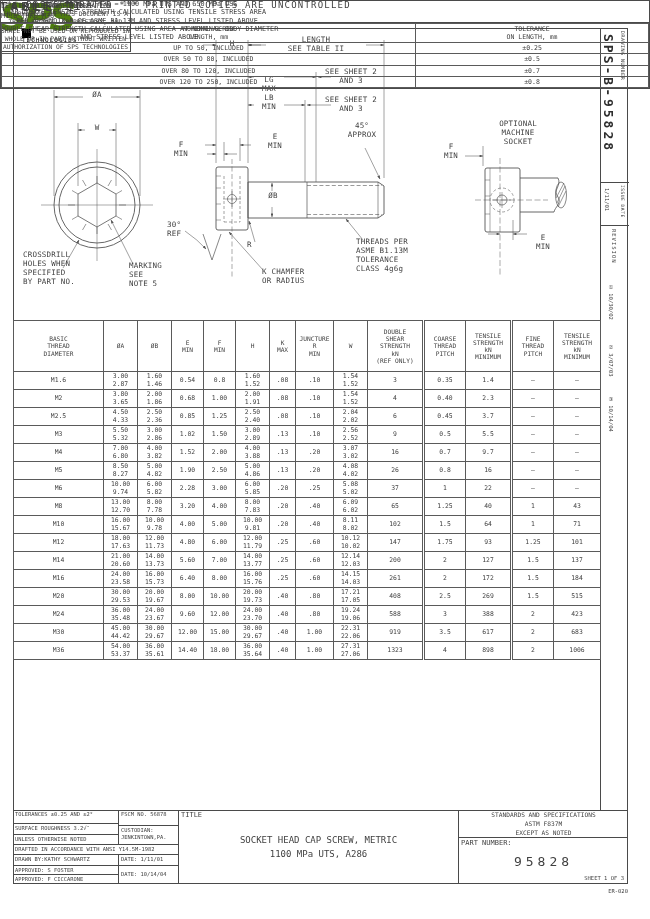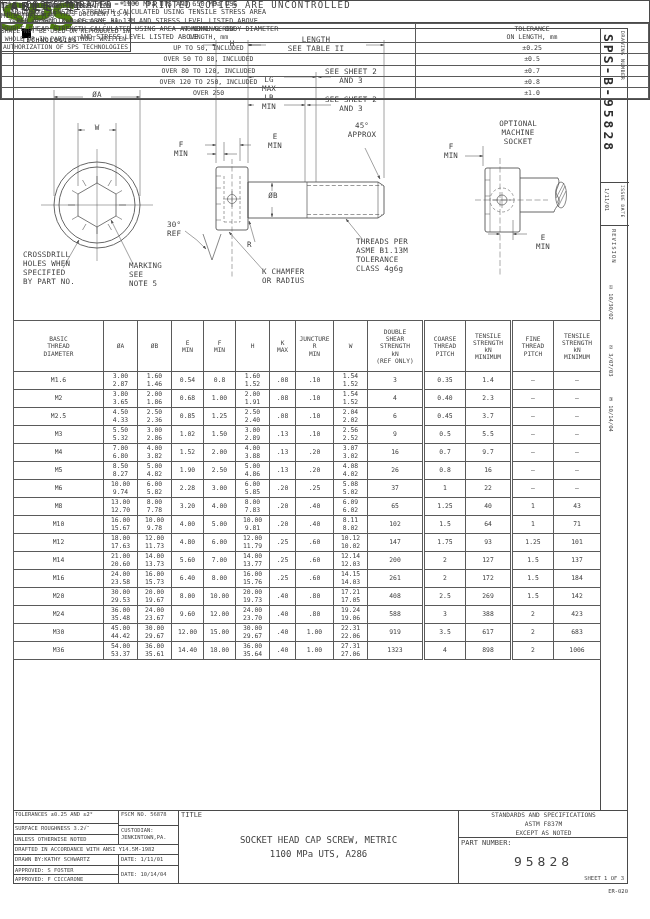--- a/index.html
+++ b/index.html
@@ -570,21 +570,21 @@
         <td>20.00
 19.73</td>
         <td>.40</td>
         <td>.80</td>
         <td>17.21
 17.05</td>
         <td>408</td>
         <td class="dbl">2.5</td>
         <td>269</td>
         <td class="dbl">1.5</td>
-        <td>142</td>
+        <td>515</td>
       </tr>
       <tr>
         <td>M24</td>
         <td>36.00
 35.48</td>
         <td>24.00
 23.67</td>
         <td>9.60</td>
         <td>12.00</td>
         <td>24.00
@@ -674,24 +674,20 @@
           <td>±0.5</td>
         </tr>
         <tr>
           <td>OVER 80 TO 120, INCLUDED</td>
           <td>±0.7</td>
         </tr>
         <tr>
           <td>OVER 120 TO 250, INCLUDED</td>
           <td>±0.8</td>
         </tr>
-        <tr>
-          <td>OVER 250</td>
-          <td>±1.0</td>
-        </tr>
       </tbody>
   </table>
 </div>
 
 <div class="abs hline" style="left:13px;top:810px;width:615px;"></div>
 
 <div class="tb-cell" style="left:13px;top:810px;width:105px;height:14px;border-bottom:1px solid #4a4a4a;">TOLERANCES ±0.25 AND ±2°</div>
 <div class="tb-cell" style="left:13px;top:824px;width:105px;height:11px;border-bottom:1px solid #4a4a4a;">SURFACE ROUGHNESS 3.2√¯</div>
 <div class="tb-cell" style="left:13px;top:835px;width:105px;height:9px;">UNLESS OTHERWISE NOTED</div>
 <div class="tb-cell" style="left:118px;top:810px;width:60px;height:16px;border-left:1px solid #4a4a4a;border-bottom:1px solid #4a4a4a;">FSCM NO. 56878</div>

